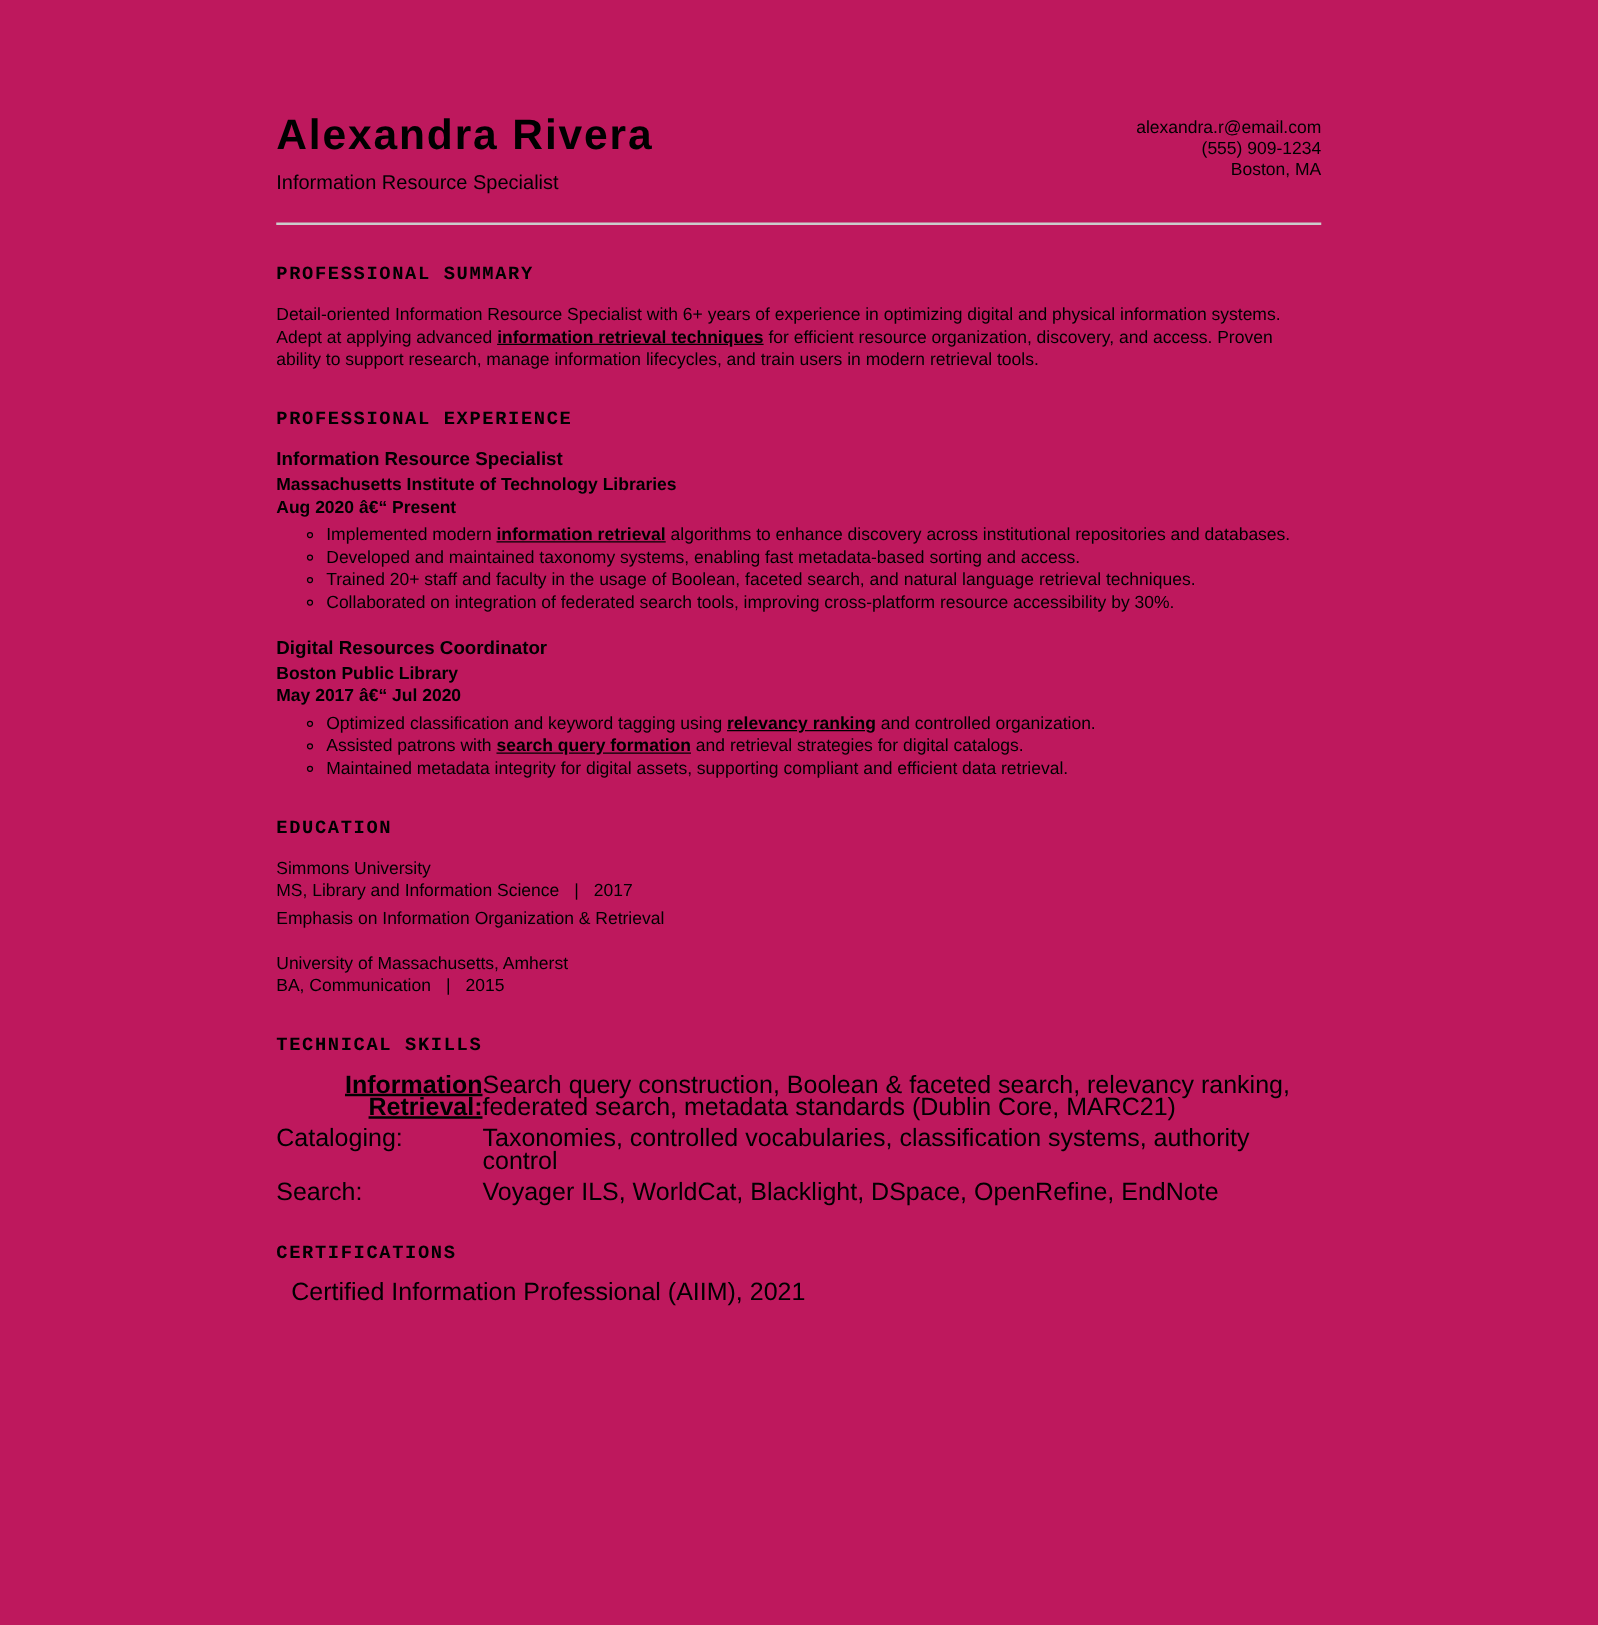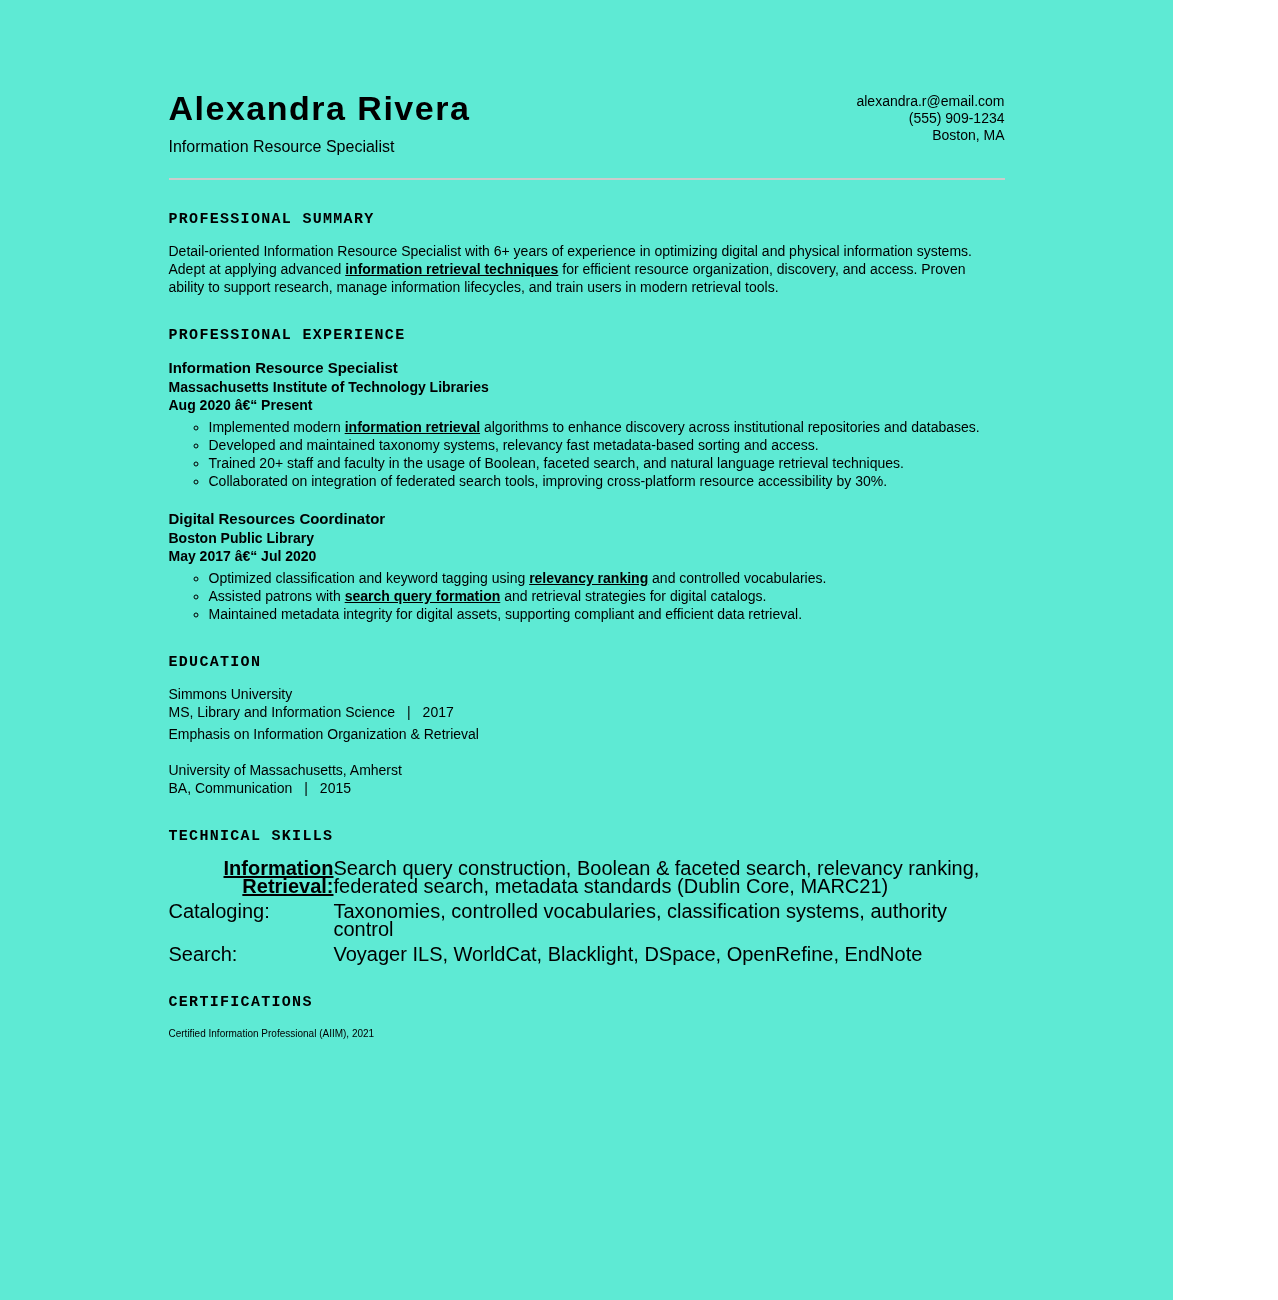--- a/index.html
+++ b/index.html
@@ -3,23 +3,23 @@
 <meta charset="utf-8">
 <style>
   html, body {
     margin: 0;
     padding: 0;
     background: #ffffff;
     color: #000000;
     font-family: "Liberation Sans", "DejaVu Sans", sans-serif;
   }
   .page {
-    width: 1173px;
+    width: 1278px;
     height: 1300px;
-    background: #5eead4;
+    background: #be185d;
     overflow: hidden;
   }
   .resume {
     width: 836px;
     margin: 0 auto;
     padding-top: 88px;
   }
   
   .header {
     display: flex;
@@ -112,23 +112,23 @@
     font-size: 20px;
     line-height: 18px;
   }
   .skill-label {
     width: 165px;
     flex-shrink: 0;
   }
   .skill-value { flex: 1; }
   
   .cert-item {
-    font-size: 10px;
-    line-height: 18px;
-    margin: 0;
+    font-size: 20px;
+    line-height: 18px;
+    margin: 12px;
   }
 </style>
 </head>
 <body>
 
 <div class="page">
   <div class="resume">
 
     <div class="header">
       <div>
@@ -147,32 +147,32 @@
     <p class="body-text summary-paragraph"><span>Detail-oriented Information Resource Specialist with 6+ years of experience in optimizing digital and physical information systems. Adept at applying advanced </span><span class="em">information retrieval techniques</span><span> for efficient resource organization, discovery, and access. Proven ability to support research, manage information lifecycles, and train users in modern retrieval tools.</span></p>
 
     <div class="section-heading">PROFESSIONAL EXPERIENCE</div>
 
     <div class="job">
       <div class="job-title">Information Resource Specialist</div>
       <div class="job-line">Massachusetts Institute of Technology Libraries</div>
       <div class="job-line">Aug 2020 â€“ Present</div>
       <ul class="bullets">
         <li><span>Implemented modern </span><span class="em">information retrieval</span><span> algorithms to enhance discovery across institutional repositories and databases.</span></li>
-        <li><span>Developed and maintained taxonomy systems, relevancy fast metadata-based sorting and access.</span></li>
+        <li><span>Developed and maintained taxonomy systems, enabling fast metadata-based sorting and access.</span></li>
         <li><span>Trained 20+ staff and faculty in the usage of Boolean, faceted search, and natural language retrieval techniques.</span></li>
         <li><span>Collaborated on integration of federated search tools, improving cross-platform resource accessibility by 30%.</span></li>
       </ul>
     </div>
 
     <div class="job">
       <div class="job-title">Digital Resources Coordinator</div>
       <div class="job-line">Boston Public Library</div>
       <div class="job-line">May 2017 â€“ Jul 2020</div>
       <ul class="bullets">
-        <li><span>Optimized classification and keyword tagging using </span><span class="em">relevancy ranking</span><span> and controlled vocabularies.</span></li>
+        <li><span>Optimized classification and keyword tagging using </span><span class="em">relevancy ranking</span><span> and controlled organization.</span></li>
         <li><span>Assisted patrons with </span><span class="em">search query formation</span><span> and retrieval strategies for digital catalogs.</span></li>
         <li><span>Maintained metadata integrity for digital assets, supporting compliant and efficient data retrieval.</span></li>
       </ul>
     </div>
 
     <div class="section-heading">EDUCATION</div>
 
     <div class="edu-entry">
       <div class="edu-line">Simmons University</div>
       <div class="edu-line"><span>MS, Library and Information Science</span><span class="sep">|</span><span>2017</span></div>

